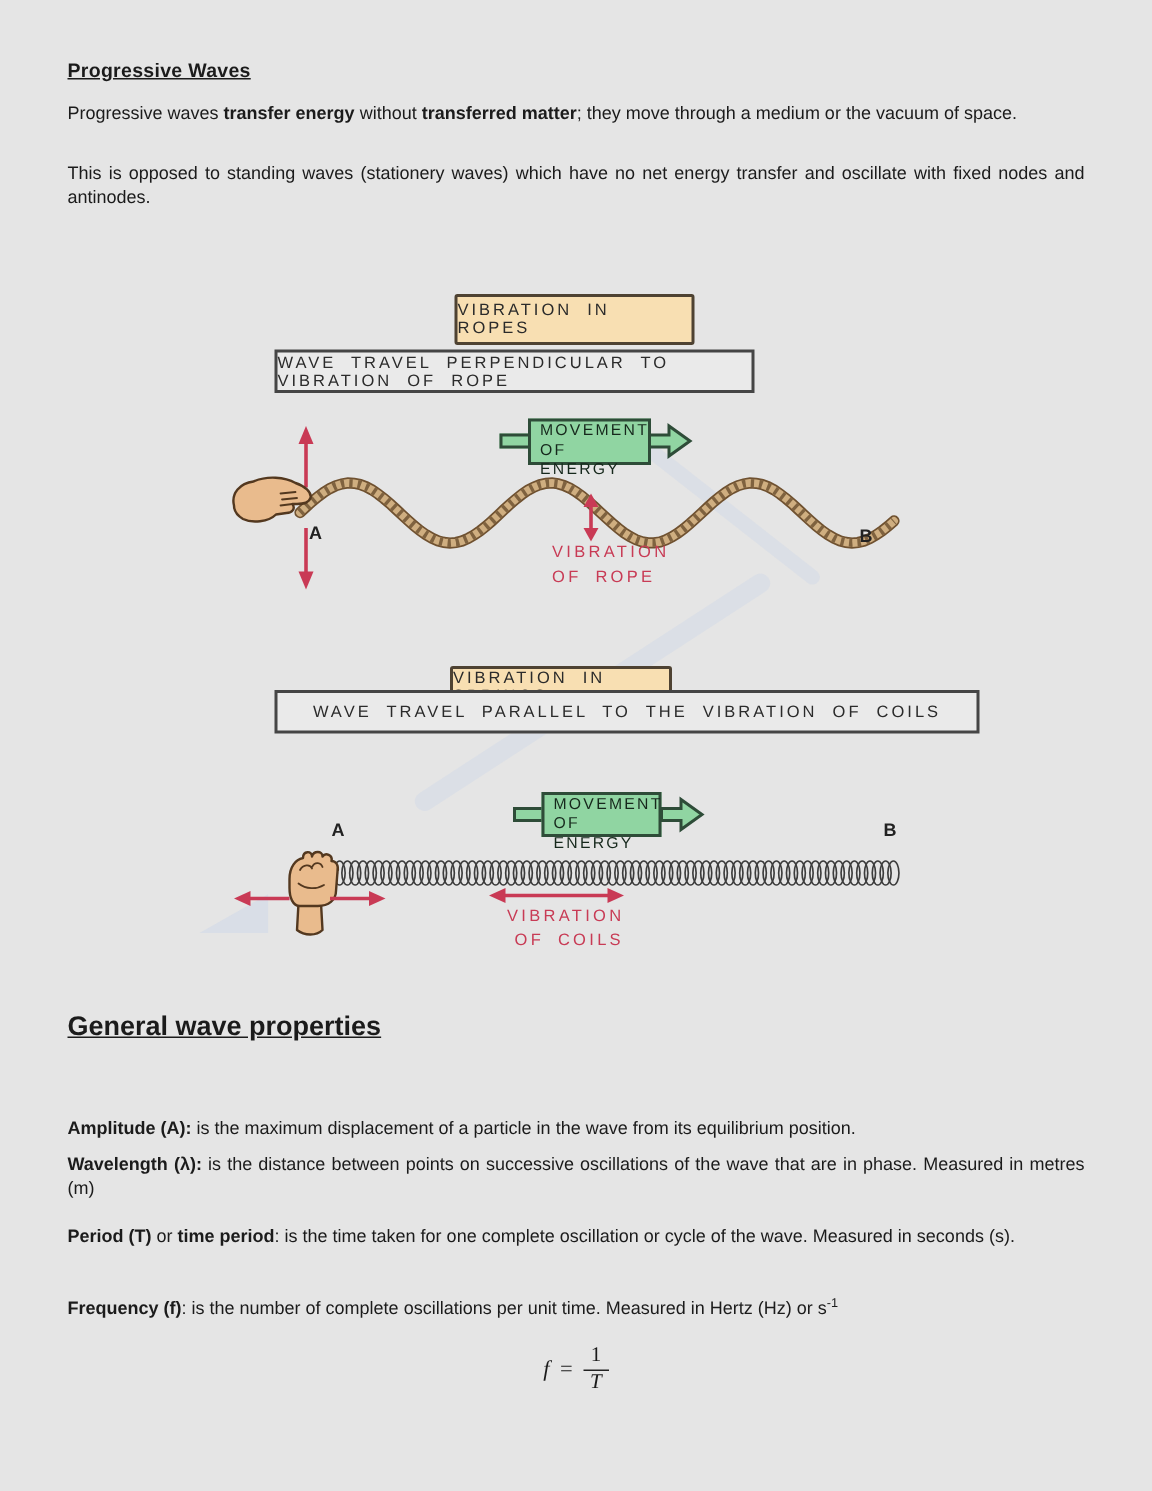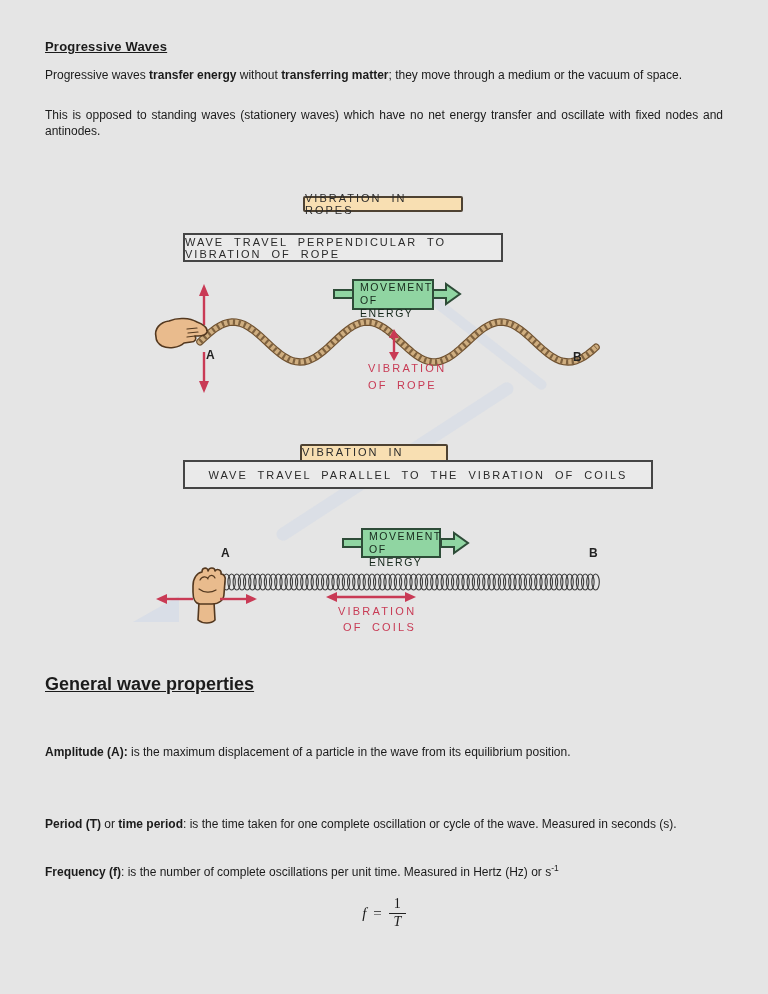--- a/index.html
+++ b/index.html
@@ -57,26 +57,26 @@
 <body>
 
 <div class="page">
 
   <div class="wm" id="wm1"></div>
   <div class="wm" id="wm2"></div>
   <div class="wm" id="wm3"></div>
 
   <h1 class="doc-title">Progressive Waves</h1>
 
-  <p class="body-p p1"><span>Progressive waves </span><b>transfer energy</b><span> without </span><b>transferring matter</b><span>; they move through a medium or the vacuum of space.</span></p>
+  <p class="body-p p1"><span>Progressive waves </span><b>transfer energy</b><span> without </span><b>transferred matter</b><span>; they move through a medium or the vacuum of space.</span></p>
 
   <p class="body-p p2">This is opposed to standing waves (stationery waves) which have no net energy transfer and oscillate with fixed nodes and antinodes.</p>
 
 
-  <div class="tan-box" style="left:303px;top:196px;width:160px;height:16px;">VIBRATION IN ROPES</div>
+  <div class="tan-box" style="left:303px;top:196px;width:160px;height:34px;">VIBRATION IN ROPES</div>
   <div class="grey-box" style="left:183px;top:233px;width:320px;height:29px;">WAVE TRAVEL PERPENDICULAR TO VIBRATION OF ROPE</div>
 
   <div class="energy-tail" style="left:333px;top:289px;width:21px;height:10px;"></div>
   <div class="green-box" style="left:352px;top:279px;width:82px;height:31px;">
       <span>MOVEMENT</span>
       <span>OF ENERGY</span>
     </div>
   <svg class="abs" style="left:432px;top:281px;" width="30" height="26">
       <polygon class="green-head" points="1,9 14,9 14,3 28,13 14,23 14,17 1,17"></polygon>
     </svg>
@@ -227,20 +227,21 @@
       <polygon class="red-head" points="91,7 80,2 80,12"></polygon>
     </svg>
   <span class="red-label" style="left:338px;top:605px;">VIBRATION</span>
   <span class="red-label" style="left:343px;top:621px;">OF COILS</span>
 
   <h2 class="sec-title">General wave properties</h2>
 
 
   <p class="body-p d2"><b>Amplitude (A):</b><span> is the maximum displacement of a particle in the wave from its equilibrium position.</span></p>
 
+  <p class="body-p d3"><b>Wavelength (λ):</b><span> is the distance between points on successive oscillations of the wave that are in phase. Measured in metres (m)</span></p>
 
   <p class="body-p d4"><b>Period (T)</b><span> or </span><b>time period</b><span>: is the time taken for one complete oscillation or cycle of the wave. Measured in seconds (s).</span></p>
 
   <p class="body-p d5"><b>Frequency (f)</b><span>: is the number of complete oscillations per unit time. Measured in Hertz (Hz) or s</span><sup>-1</sup></p>
 
   <div class="formula">
     <span class="f-var">f</span>
     <span class="f-eq">=</span>
     <span class="frac">
       <span class="num">1</span>

